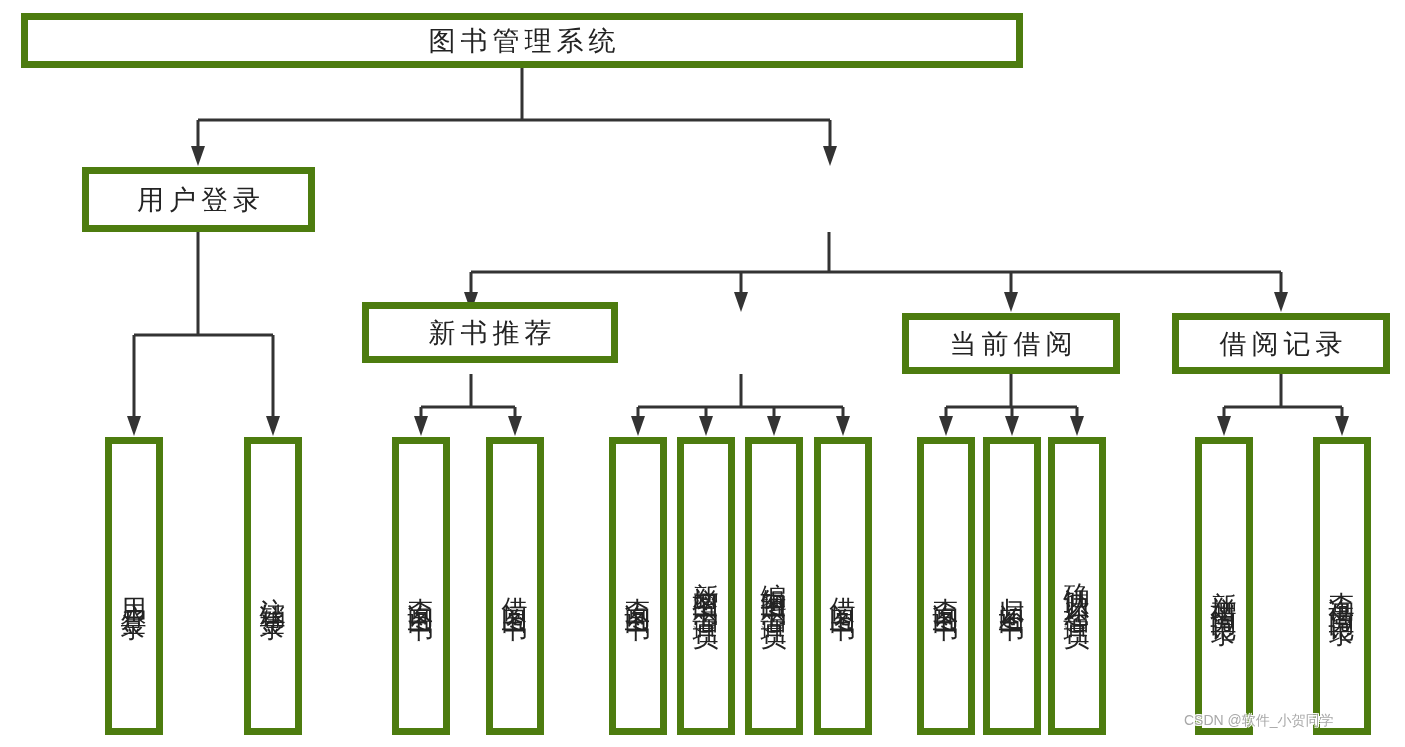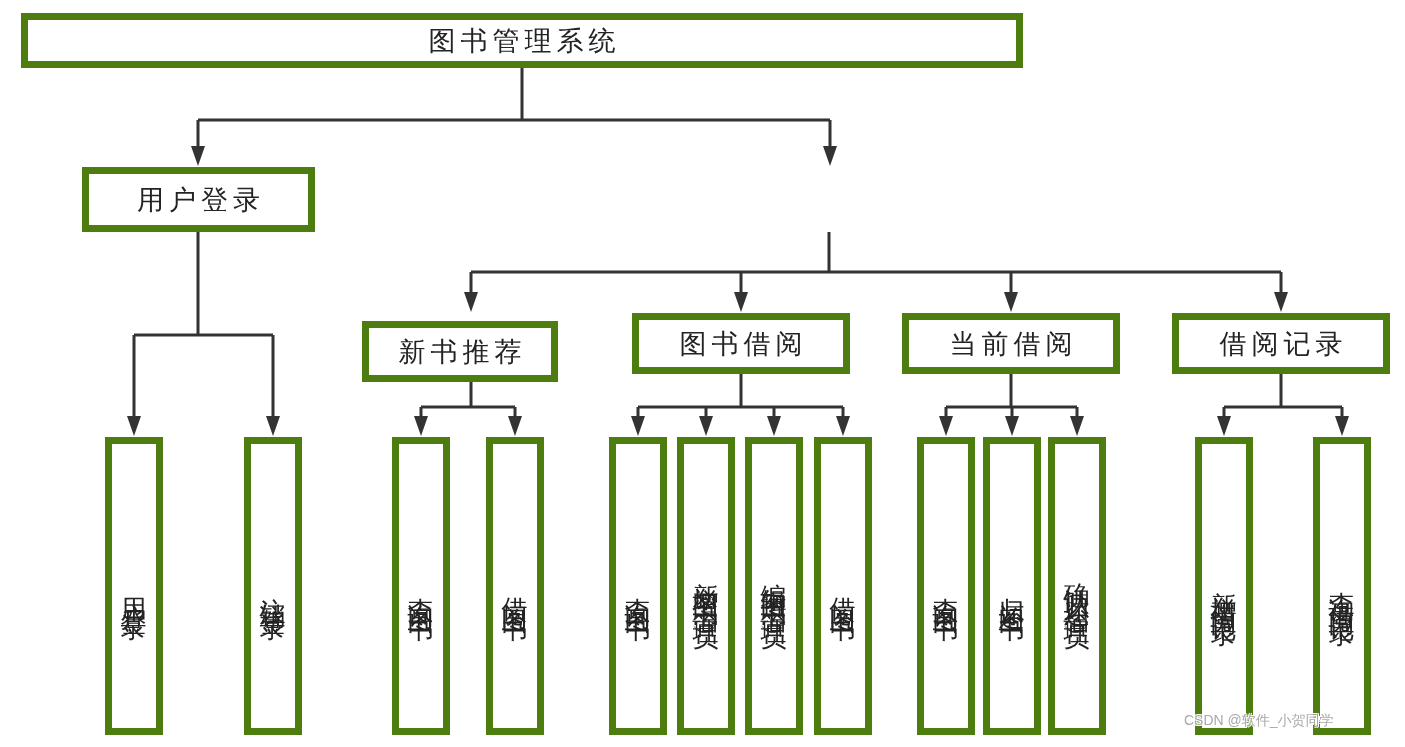--- a/index.html
+++ b/index.html
@@ -43,21 +43,21 @@
     text-orientation: mixed;
     font-size: 26px;
     letter-spacing: 6px;
     margin-bottom: -6px; 
     line-height: 1;
   }
   
   .n-root            { left: 21px;   top: 13px;  width: 1002px; height: 55px; }
   .n-user-login      { left: 82px;   top: 167px; width: 233px;  height: 65px; }
   .n-book-mgmt       { left: 711px;  top: 167px; width: 236px;  height: 65px; }
-  .n-new-book-rec    { left: 362px;  top: 321px; width: 196px;  height: 61px; }
+  .n-new-book-rec    { left: 362px;  top: 302px; width: 256px;  height: 61px; }
   .n-book-borrow     { left: 632px;  top: 313px; width: 218px;  height: 61px; }
   .n-current-borrow  { left: 902px;  top: 313px; width: 218px;  height: 61px; }
   .n-borrow-records  { left: 1172px; top: 313px; width: 218px;  height: 61px; }
   .leaf              { top: 437px; width: 58px; height: 298px; }
   .l-ul-login   { left: 105px; }
   .l-ul-logout  { left: 244px; }
   .l-nbr-query  { left: 392px; }
   .l-nbr-borrow { left: 486px; }
   .l-bb-query   { left: 609px; }
   .l-bb-add     { left: 677px; }
@@ -122,21 +122,20 @@
       <polygon points="1217,416 1231,416 1224,436"></polygon>
       <polygon points="1335,416 1349,416 1342,436"></polygon>
     </g>
   </svg>
 
   <div class="box h n-root">图书管理系统</div>
 
   <div class="box h n-user-login">用户登录</div>
 
   <div class="box h n-new-book-rec">新书推荐</div>
-  <div class="box h n-book-borrow">图书借阅</div>
   <div class="box h n-current-borrow">当前借阅</div>
   <div class="box h n-borrow-records">借阅记录</div>
 
   <div class="box v leaf l-ul-login">
     <span>用户登录</span>
   </div>
   <div class="box v leaf l-ul-logout">
     <span>注销登录</span>
   </div>
 

